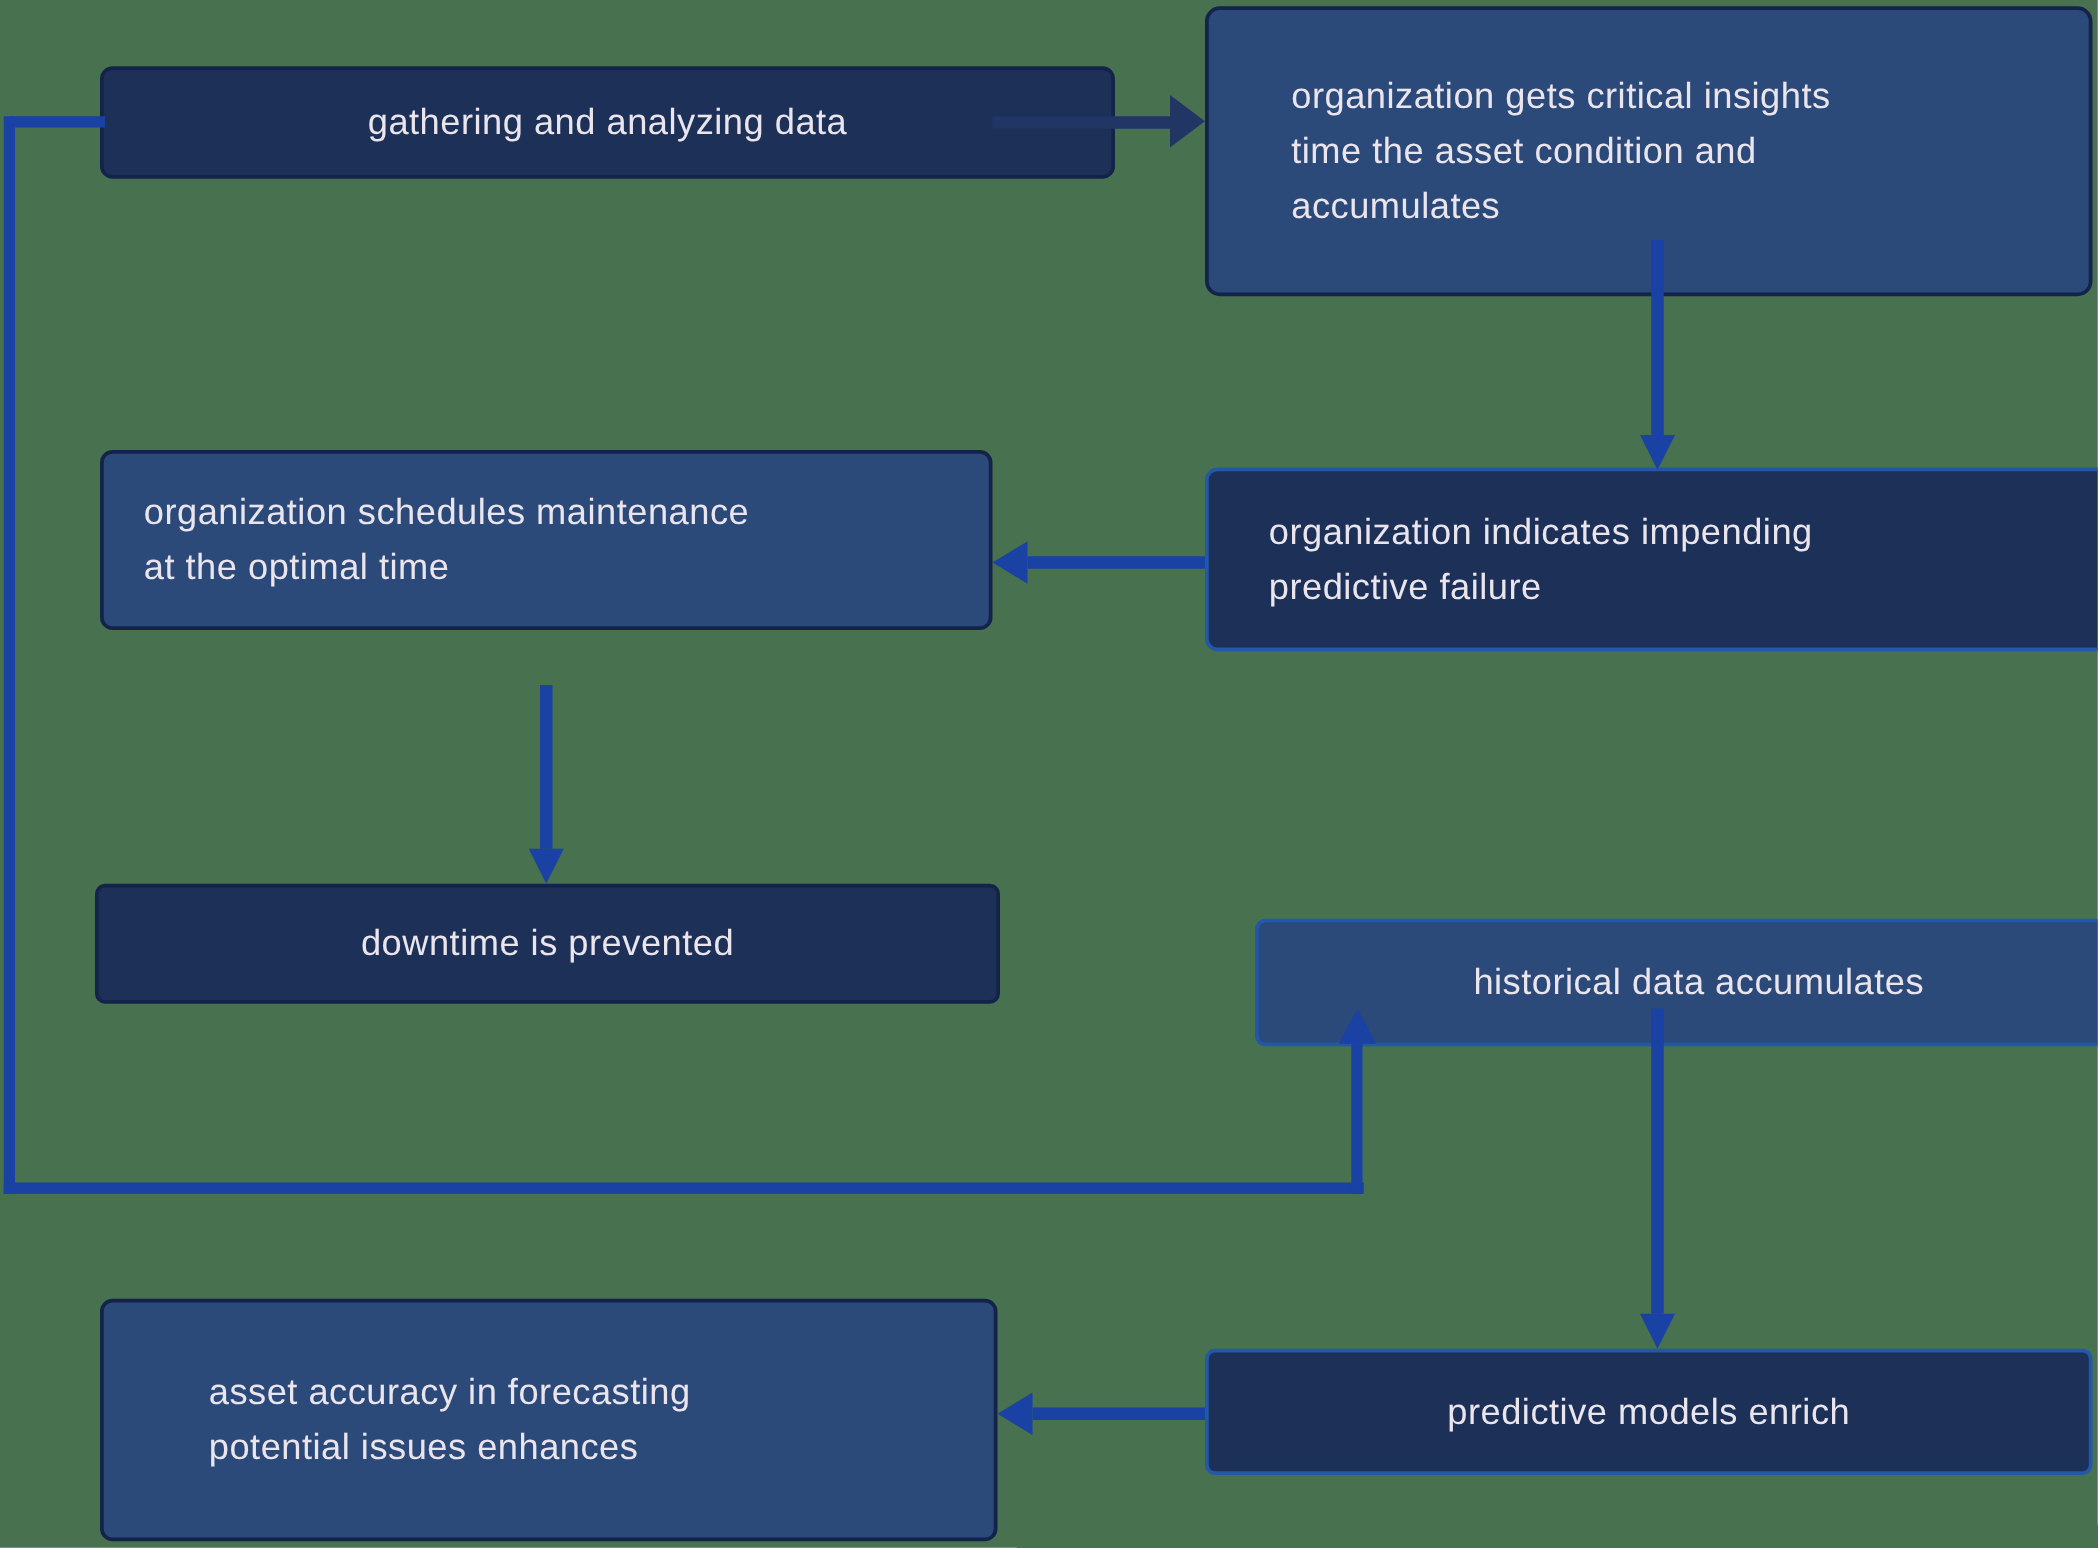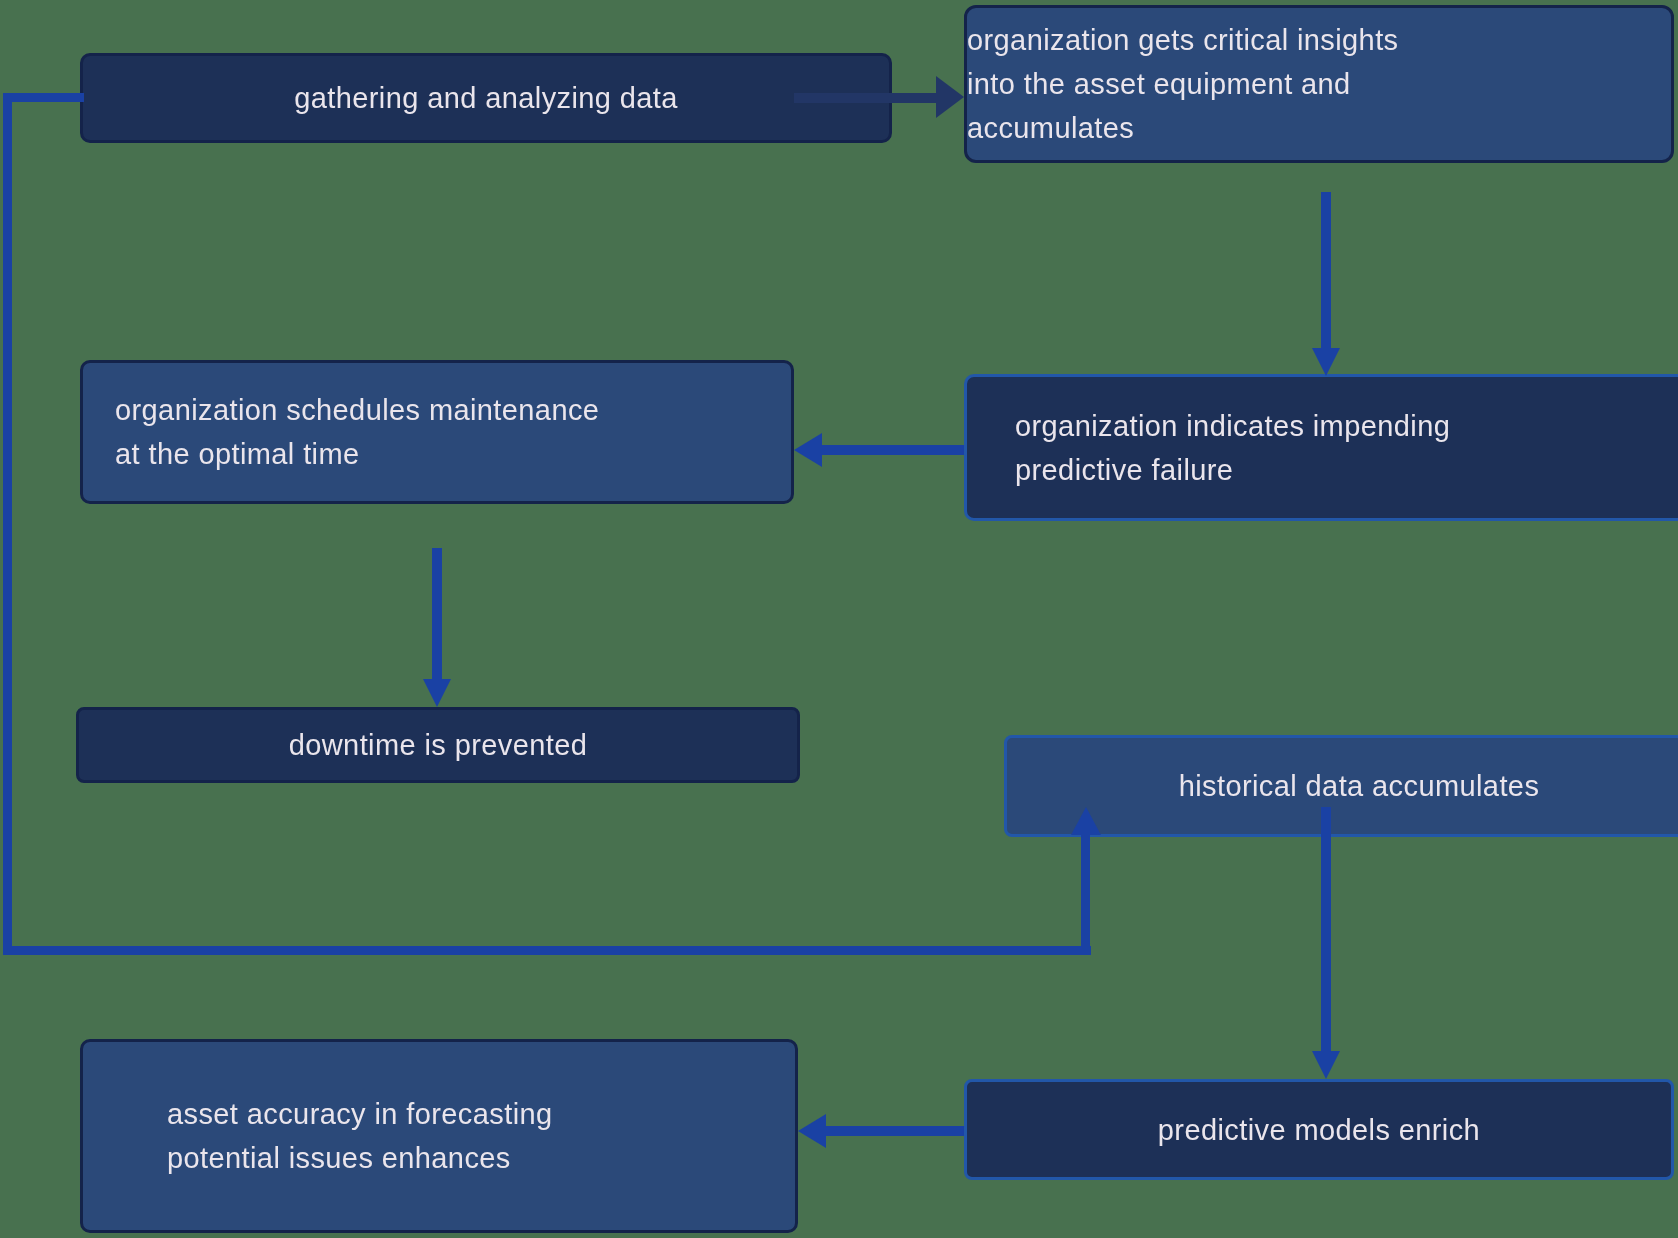--- a/index.html
+++ b/index.html
@@ -60,37 +60,37 @@
 </style>
 </head>
 <body>
 
 <div id="canvas">
 
   <div class="node dark border-dark center" style="left:80px; top:53px; width:812px; height:90px;">
     <div class="line">gathering and analyzing data</div>
   </div>
 
-  <div class="node medium border-dark" style="left:964px; top:5px; width:710px; height:158px; border-radius:12px;">
+  <div class="node medium border-dark" style="left:964px; top:5px; width:710px; height:232px; padding-left:66px; border-radius:12px;">
     <div class="line">organization gets critical insights</div>
-    <div class="line">into the asset equipment and</div>
+    <div class="line">time the asset condition and</div>
     <div class="line">accumulates</div>
   </div>
 
   <div class="node dark border-bright" style="left:964px; top:374px; width:790px; height:147px; padding-left:48px;">
     <div class="line">organization indicates impending</div>
     <div class="line">predictive failure</div>
   </div>
 
   <div class="node medium border-dark" style="left:80px; top:360px; width:714px; height:144px; padding-left:32px;">
     <div class="line">organization schedules maintenance</div>
     <div class="line">at the optimal time</div>
   </div>
 
-  <div class="node dark border-dark center" style="left:76px; top:707px; width:724px; height:76px; border-radius:8px;">
+  <div class="node dark border-dark center" style="left:76px; top:707px; width:724px; height:96px; border-radius:8px;">
     <div class="line">downtime is prevented</div>
   </div>
 
   <div class="node medium border-bright center" style="left:964px; top:735px; width:710px; height:102px; border-radius:8px;margin-left:40px;">
     <div class="line">historical data accumulates</div>
   </div>
 
   <div class="node dark border-bright center" style="left:964px; top:1079px; width:710px; height:101px; border-radius:8px;">
     <div class="line">predictive models enrich</div>
   </div>

